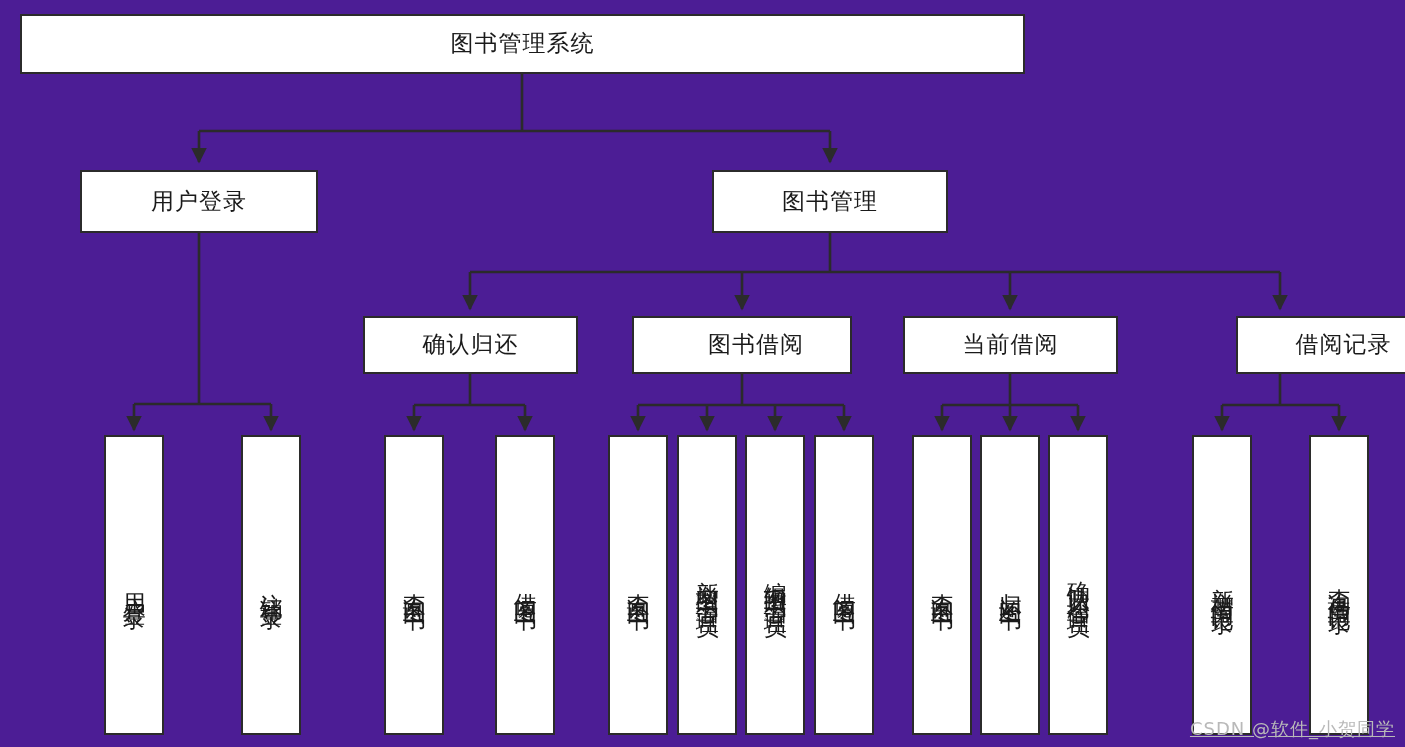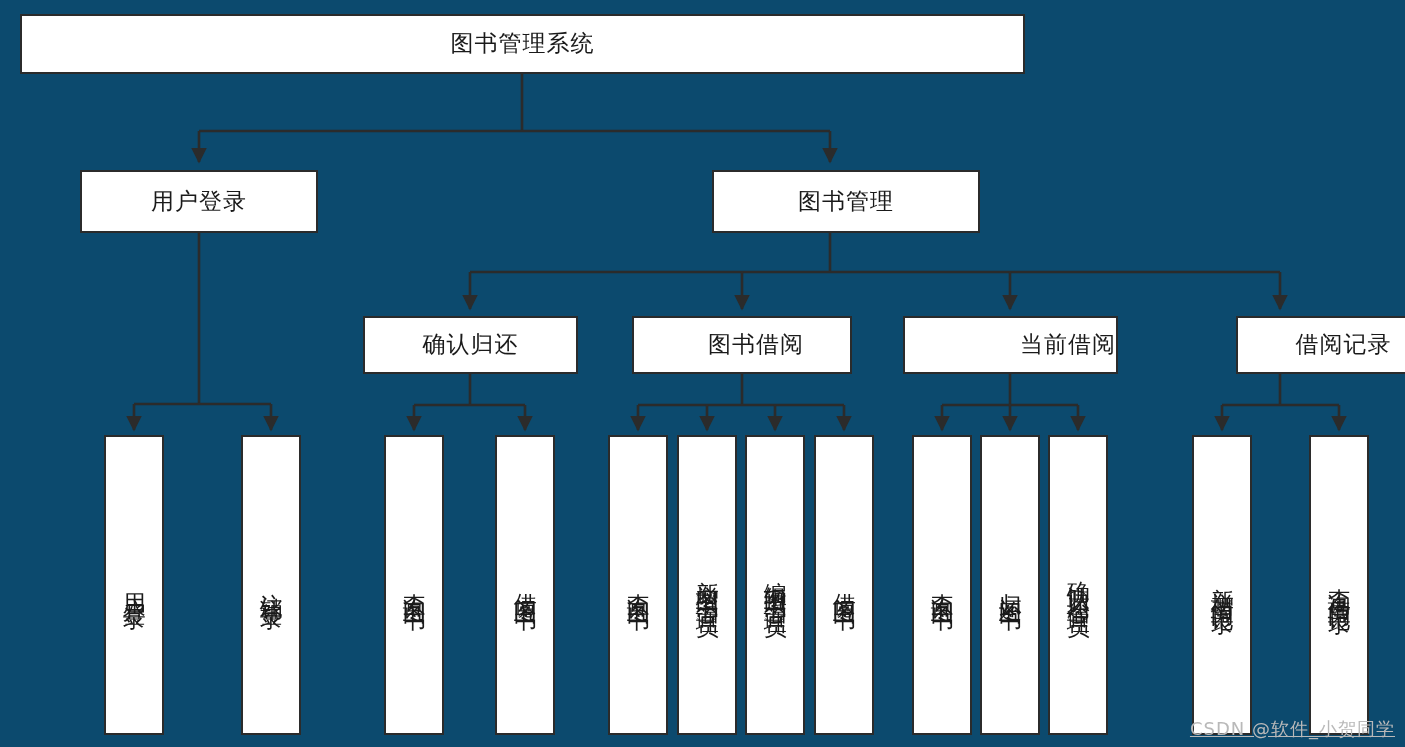--- a/index.html
+++ b/index.html
@@ -7,21 +7,21 @@
     padding: 0;
     background: #ffffff;
   }
   body {
     font-family: "DejaVu Sans", "Liberation Sans", sans-serif;
   }
   #canvas {
     position: relative;
     width: 1405px;
     height: 747px;
-    background: #0c4a6e;
+    background: #4c1d95;
     overflow: hidden;
   }
   #diagram-svg {
     position: absolute;
     top: 0;
     left: 0;
     width: 1405px;
     height: 747px;
   }
   .node-box {
@@ -117,33 +117,33 @@
   </svg>
 
   <div class="node-box node-h" style="left:20px; top:14px; width:1005px; height:60px;">
     <span>图书管理系统</span>
   </div>
 
   <div class="node-box node-h" style="left:80px; top:170px; width:238px; height:63px;">
     <span>用户登录</span>
   </div>
 
-  <div class="node-box node-h" style="left:712px; top:170px; width:268px; height:63px;">
+  <div class="node-box node-h" style="left:712px; top:170px; width:236px; height:63px;">
     <span>图书管理</span>
   </div>
 
   <div class="node-box node-h" style="left:363px; top:316px; width:215px; height:58px;">
     <span>确认归还</span>
   </div>
 
   <div class="node-box node-h" style="left:632px; top:316px; width:220px; height:58px;padding-left:28px;">
     <span>图书借阅</span>
   </div>
 
-  <div class="node-box node-h" style="left:903px; top:316px; width:215px; height:58px;justify-content:flex-end;">
+  <div class="node-box node-h" style="left:903px; top:316px; width:215px; height:58px;">
     <span>当前借阅</span>
   </div>
 
   <div class="node-box node-h" style="left:1236px; top:316px; width:215px; height:58px;">
     <span>借阅记录</span>
   </div>
 
   <div class="node-box node-v" style="left:104px; top:435px; width:60px; height:300px;">
     <span class="vtext">用户登录</span>
   </div>

